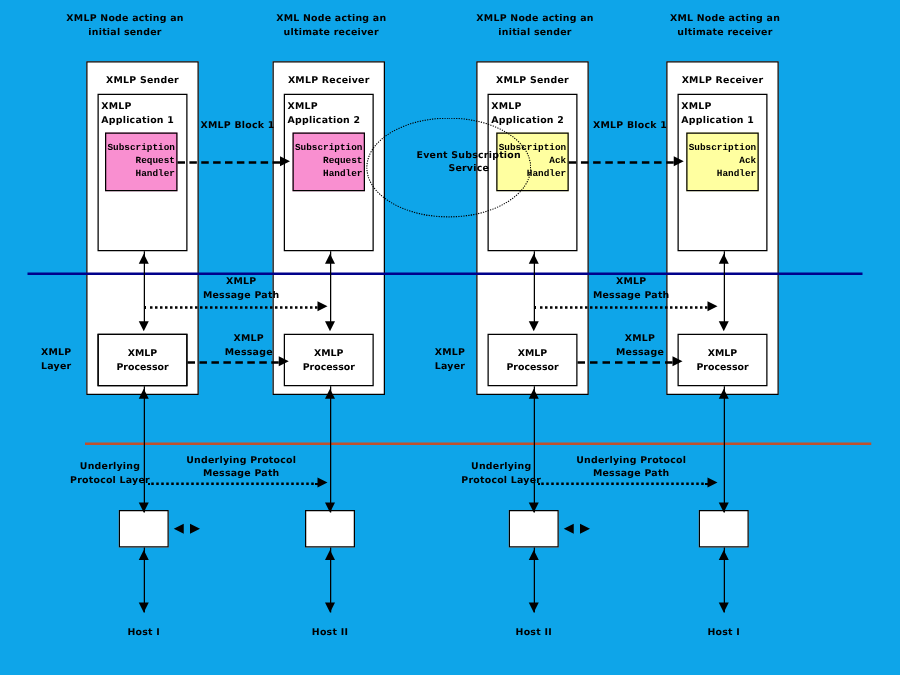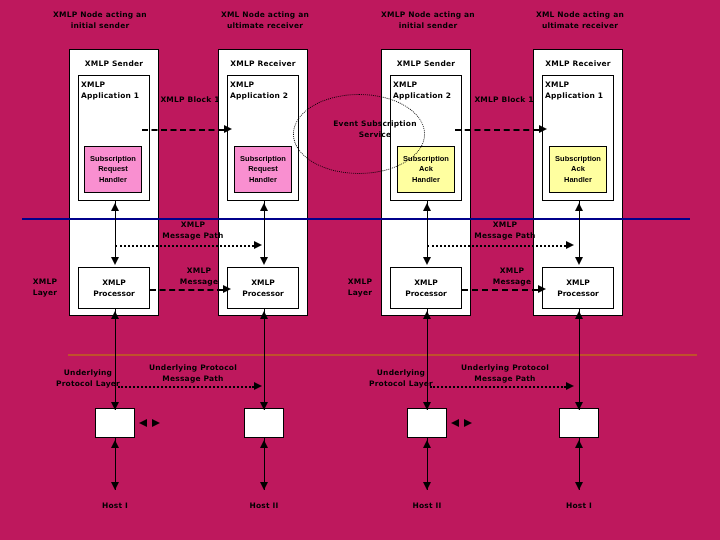--- a/index.html
+++ b/index.html
@@ -7,21 +7,21 @@
     padding: 0;
     background: #ffffff;
   }
   body {
     font-family: "DejaVu Sans", sans-serif;
   }
   #canvas {
     position: relative;
     width: 720px;
     height: 540px;
-    background: #be185d;
+    background: #0ea5e9;
     overflow: hidden;
   }
 
   
   .lbl {
     position: absolute;
     font-family: "DejaVu Sans", sans-serif;
     font-size: 7.5px;
     font-weight: bold;
     color: #000000;
@@ -40,28 +40,27 @@
   }
   .node-outer { border: 1px solid #000; }
   .app-box    { border: 1px solid #000; }
   .handler {
     position: absolute;
     border: 1px solid #000;
     box-sizing: border-box;
     display: flex;
     align-items: center;
     justify-content: center;
-    text-align: center;
+    text-align: right;
     font-size: 7.5px;
     font-weight: bold;
     line-height: 10.5px;
     color: #000;
-    font-family: Liberation Sans, sans-serif;
+    font-family: Liberation Mono, monospace;
     white-space: pre-line;
-    margin-top: 40px;
   }
   .proc {
     position: absolute;
     border: 1px solid #000;
     box-sizing: border-box;
     background: #fff;
     display: flex;
     align-items: center;
     justify-content: center;
     text-align: center;

